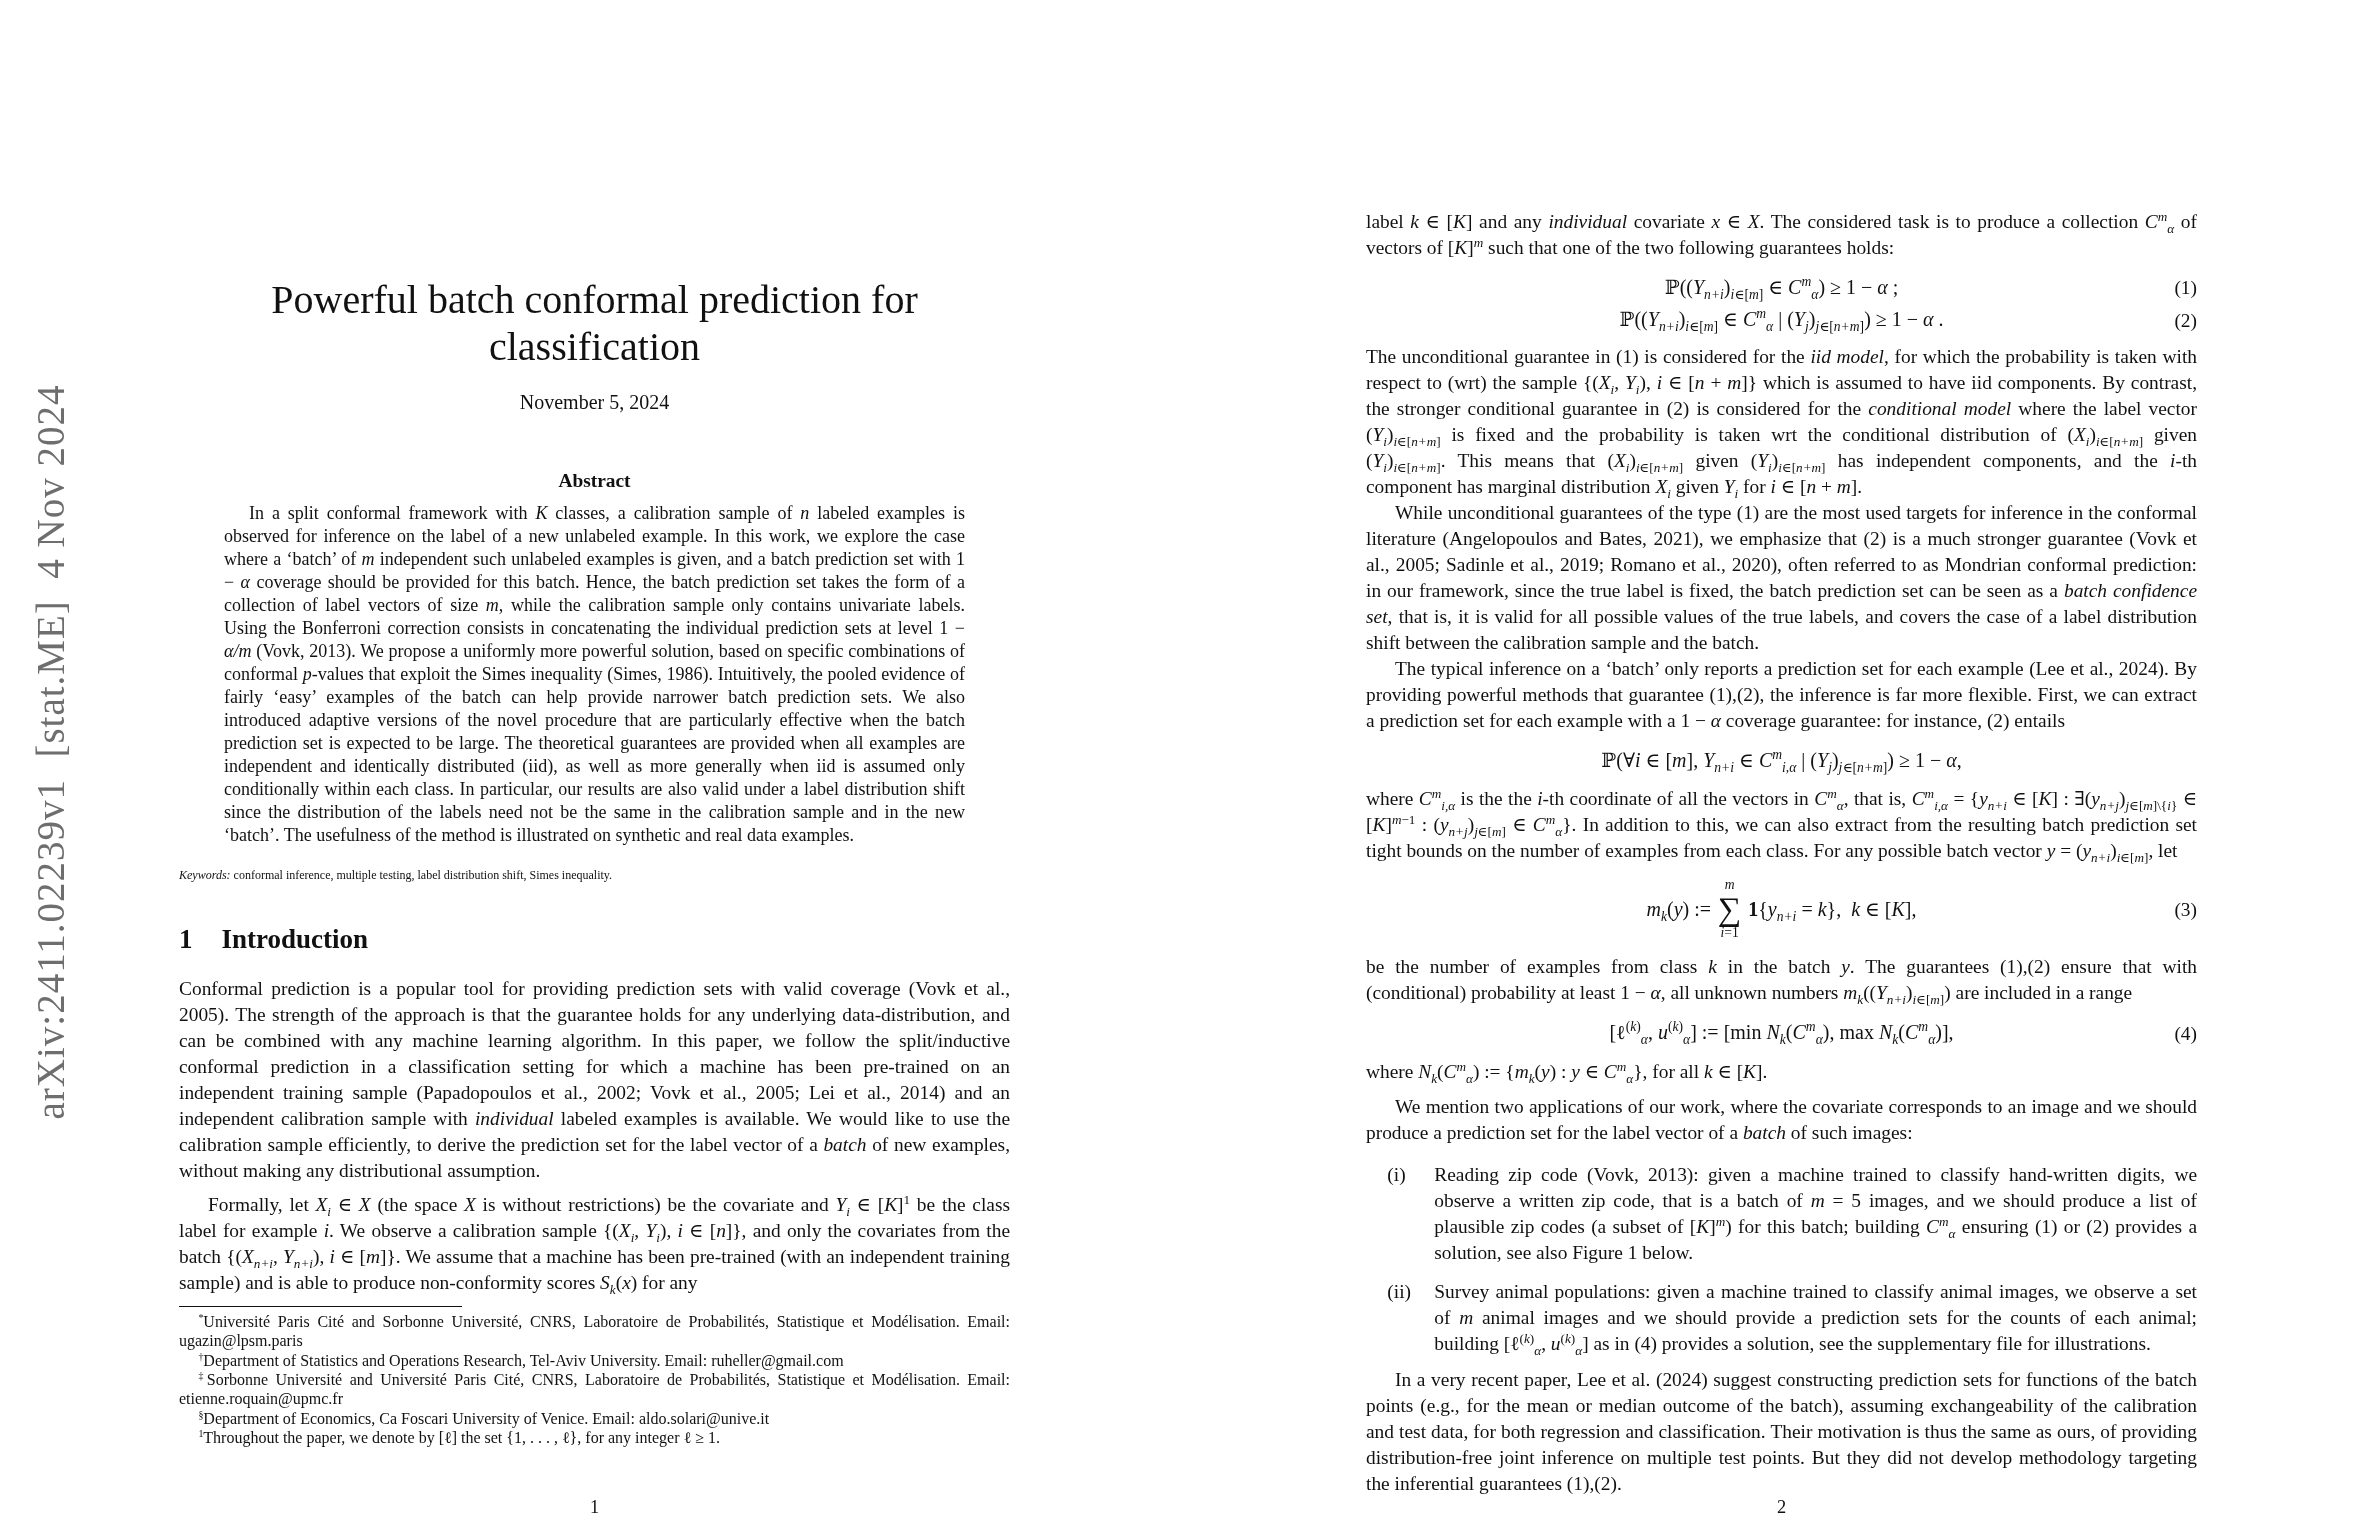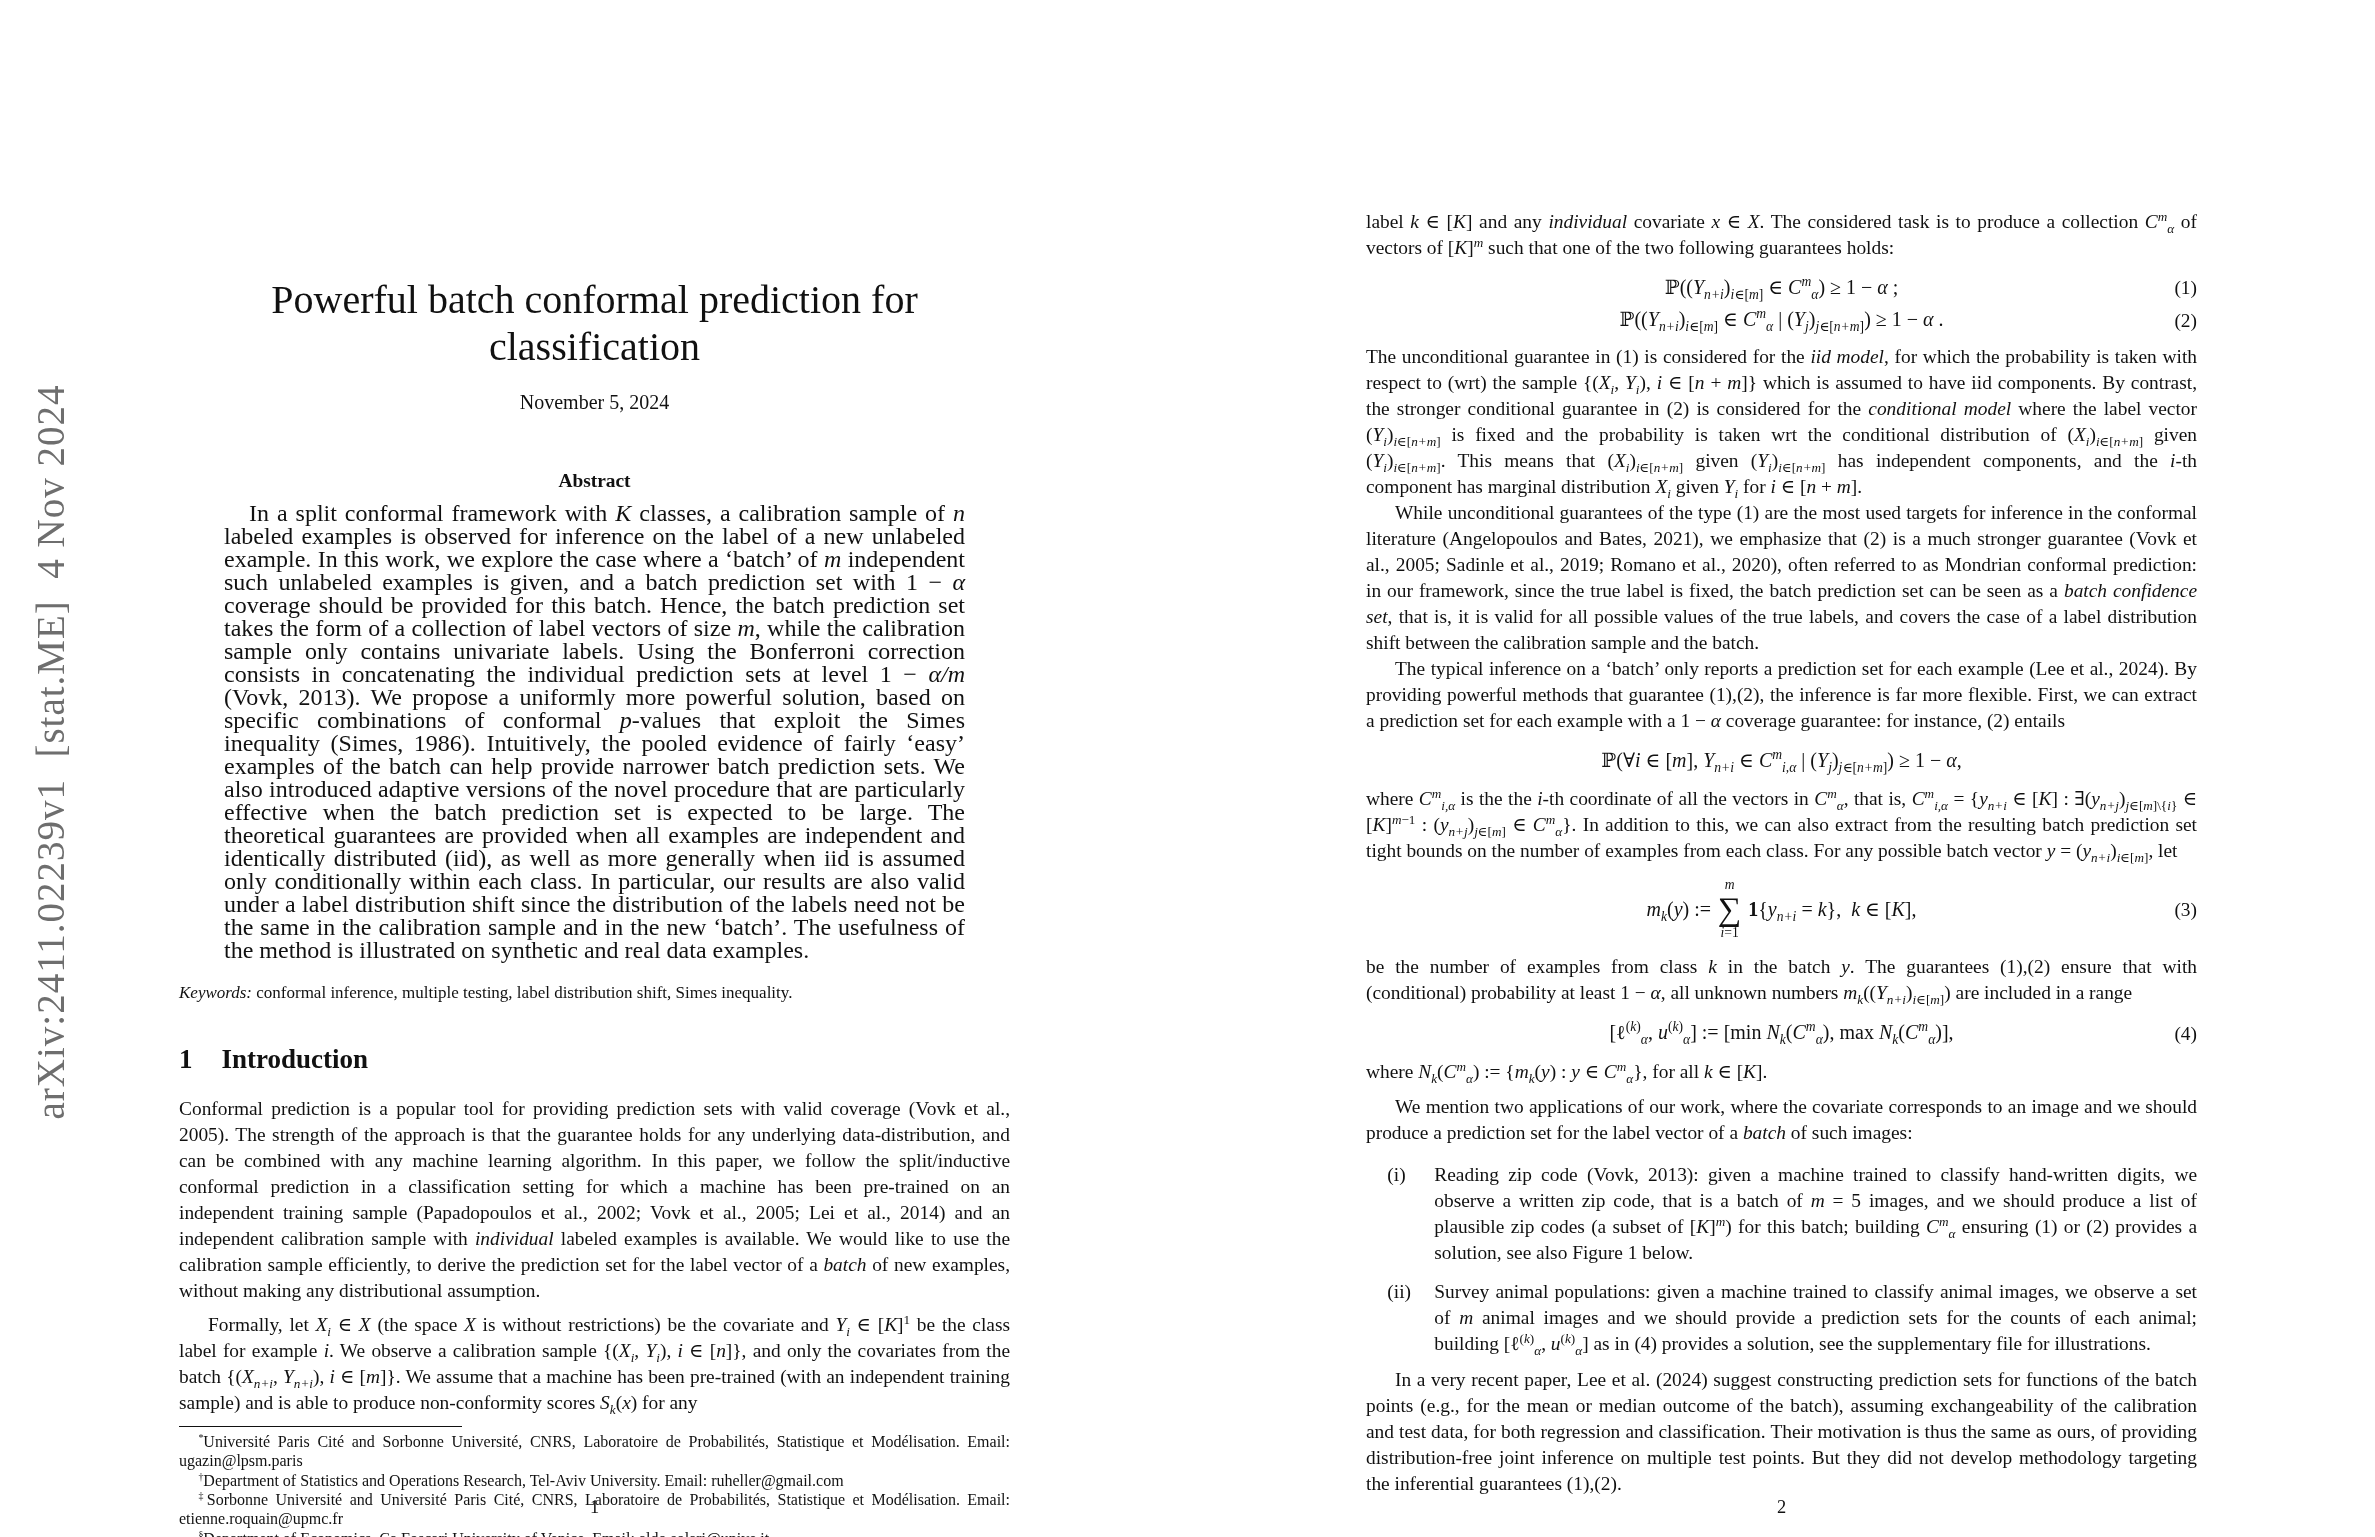--- a/index.html
+++ b/index.html
@@ -17,22 +17,22 @@
   }
   .page{position:absolute;top:0;width:831px;}
   .page-1{left:179px;}
   .page-2{left:1366px;}
   
   .title{margin:4px;padding-top:272px;text-align:center;font-size:40px;font-weight:normal;}
   .authors{margin-top:29px;display:flex;justify-content:center;gap:43px;font-size:23px;}
   .authors sup{font-size:60%;line-height:0;}
   .date{margin-top:21px;text-align:center;font-size:20px;}
   .abstract-heading{margin-top:56px;text-align:center;font-size:19.4px;font-weight:bold;}
-  .abstract{margin:9.7px 45px 0 45px;font-size:24px;line-height:23px;text-align:justify;text-indent:25px;}
-  .keywords{margin:21.3px 0 0 0;font-size:17px;}
+  .abstract{margin:9.7px 45px 0 45px;font-size:18px;line-height:23px;text-align:justify;text-indent:25px;}
+  .keywords{margin:21.3px 0 0 0;font-size:12px;}
   .section{margin:41px 0 0 0;font-size:27px;font-weight:bold;display:flex;gap:29px;}
   .body-par{margin:21.3px 0 0 0;font-size:19.4px;line-height:26px;text-align:justify;}
   .body-par.cont{margin-top:8px;}
   .indent{text-indent:29px;}
   sub,sup{font-size:68%;line-height:0;}
   .footnote-rule{margin-top:9.7px;width:283px;border-top:1.9px solid #111;}
   .footnotes{margin-top:4.9px;}
   .footnotes p{margin:0;font-size:16px;line-height:19.4px;text-align:justify;text-indent:19.4px;}
   .footnotes p sup{font-size:62%;}
   .page-number{position:absolute;top:1497px;left:0;width:100%;text-align:center;font-size:18.4px;}

